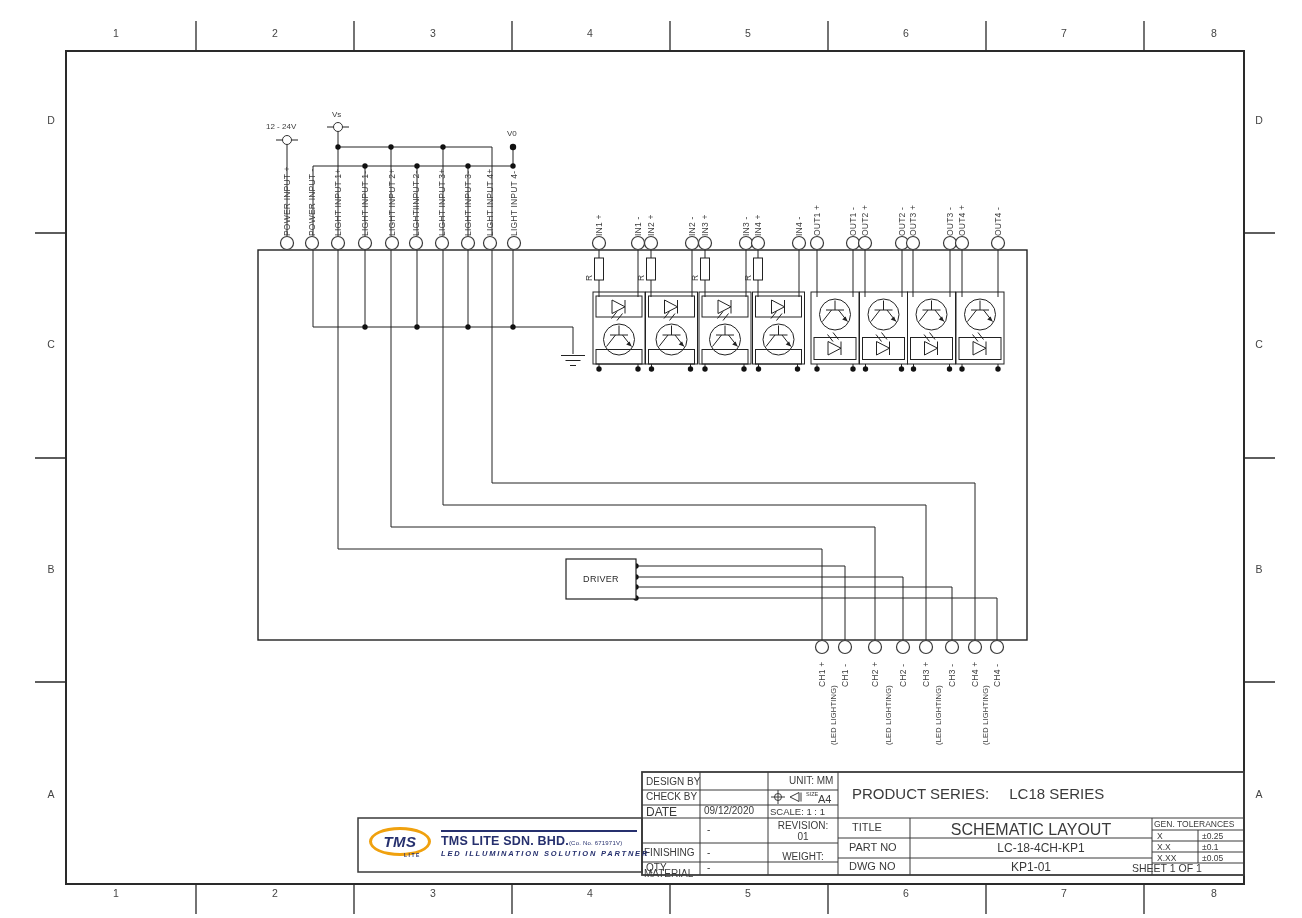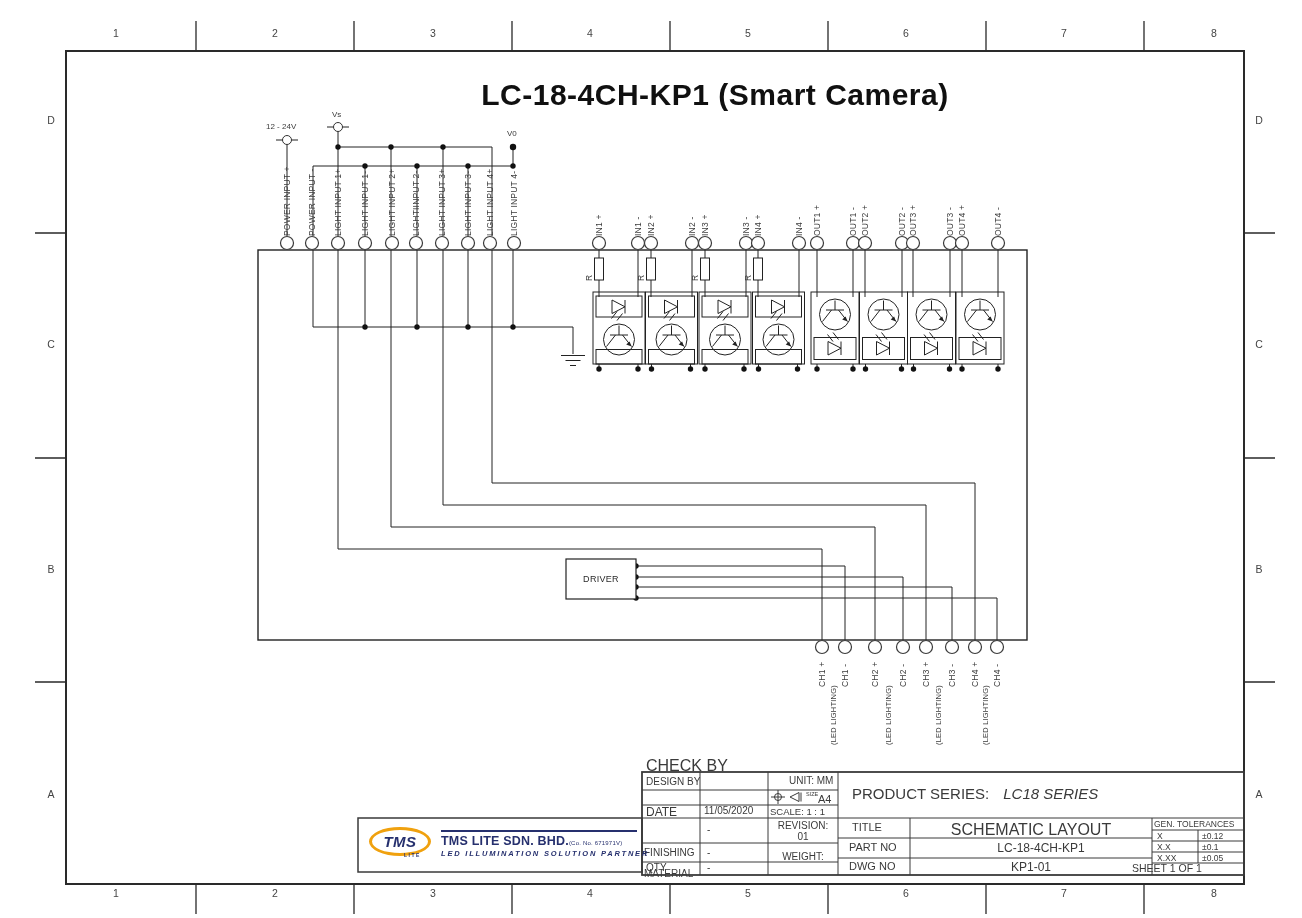--- a/index.html
+++ b/index.html
@@ -22,21 +22,21 @@
              display:flex;align-items:center;justify-content:center;}
   .logo-mark span{font-size:15px;font-weight:bold;font-style:italic;color:#26306e;letter-spacing:.5px;}
   .logo-lite{position:absolute;left:404px;top:852px;font-size:5px;font-weight:bold;
              letter-spacing:1.5px;color:#26306e;}
   .logo-right{position:absolute;left:441px;top:830px;width:196px;border-top:2px solid #26306e;padding-top:2px;}
   .logo-co{font-size:12.5px;font-weight:bold;color:#26306e;white-space:nowrap;letter-spacing:.2px;}
   .logo-co .suffix{font-size:6px;font-weight:normal;}
   .logo-tag{font-size:7.5px;font-weight:bold;font-style:italic;letter-spacing:1.8px;
             color:#26306e;white-space:nowrap;margin-top:1px;}
   .ps-row{position:absolute;left:852px;top:785px;font-size:15px;color:#3a3a3a;white-space:nowrap;}
-  .ps-row .v{margin-left:14px;font-style:italic;}
+  .ps-row .v{margin-left:20px;}
 </style>
 </head>
 <body>
 
 <div id="sheet">
 
 <svg width="1302" height="918" viewBox="0 0 1302 918">
 
   <g stroke="#2a2a2a" fill="none">
     <rect x="66" y="51" width="1178" height="833" stroke-width="2"></rect>
@@ -195,21 +195,20 @@
     <rect x="358" y="818" width="284" height="54" stroke-width="1.5"></rect>
   </g>
 
   <g stroke="#3a3a3a" stroke-width="1" fill="none">
     <circle cx="778" cy="797" r="3.5"></circle>
     <path d="M771 797 H785 M778 790 V804"></path>
     <path d="M790 797 L799 792.5 V801.5 Z M801 792.5 V801.5"></path>
   </g>
 </svg>
 
-<div class="dtitle">LC-18-4CH-KP1 (Smart Camera)</div>
 
 <div class="bl" style="left:105px;top:27px">1</div>
 <div class="bl" style="left:264px;top:27px">2</div>
 <div class="bl" style="left:422px;top:27px">3</div>
 <div class="bl" style="left:579px;top:27px">4</div>
 <div class="bl" style="left:737px;top:27px">5</div>
 <div class="bl" style="left:895px;top:27px">6</div>
 <div class="bl" style="left:1053px;top:27px">7</div>
 <div class="bl" style="left:1203px;top:27px">8</div>
 <div class="bl" style="left:105px;top:887px">1</div>
@@ -274,23 +273,23 @@
 <div class="vl" style="left:921px;top:687px">CH3 +</div>
 <div class="vl" style="left:947px;top:687px">CH3 -</div>
 <div class="vl" style="left:970px;top:687px">CH4 +</div>
 <div class="vl" style="left:992px;top:687px">CH4 -</div>
 <div class="vl small" style="left:829px;top:745px">(LED LIGHTING)</div>
 <div class="vl small" style="left:884px;top:745px">(LED LIGHTING)</div>
 <div class="vl small" style="left:934px;top:745px">(LED LIGHTING)</div>
 <div class="vl small" style="left:981px;top:745px">(LED LIGHTING)</div>
 
 <div class="tb" style="left:646px;top:776px;font-size:10px">DESIGN BY</div>
-<div class="tb" style="left:646px;top:757px;font-size:16px">CHECK BY</div>
+<div class="tb" style="left:646px;top:791px;font-size:10px">CHECK BY</div>
 <div class="tb" style="left:646px;top:805px;font-size:12px">DATE</div>
-<div class="tb" style="left:704px;top:805px;font-size:10px">11/05/2020</div>
+<div class="tb" style="left:704px;top:805px;font-size:10px">09/12/2020</div>
 <div class="tb" style="left:644px;top:868px;font-size:10px">MATERIAL</div>
 <div class="tb" style="left:707px;top:824px;font-size:10px">-</div>
 <div class="tb" style="left:644px;top:847px;font-size:10px">FINISHING</div>
 <div class="tb" style="left:707px;top:847px;font-size:10px">-</div>
 <div class="tb" style="left:646px;top:862px;font-size:10px">QTY</div>
 <div class="tb" style="left:707px;top:862px;font-size:10px">-</div>
 
 <div class="tb" style="left:789px;top:775px;font-size:10px">UNIT:  MM</div>
 <div class="tb" style="left:806px;top:791px;font-size:5.5px">SIZE</div>
 <div class="tb" style="left:818px;top:793px;font-size:11px">A4</div>
@@ -305,21 +304,21 @@
 
 <div class="tb" style="left:852px;top:821px;font-size:11px">TITLE</div>
 <div class="tb cell-c" style="left:910px;top:821px;width:242px;font-size:16px">SCHEMATIC  LAYOUT</div>
 <div class="tb" style="left:849px;top:841px;font-size:11px">PART NO</div>
 <div class="tb cell-c" style="left:910px;top:841px;width:262px;font-size:12px">LC-18-4CH-KP1</div>
 <div class="tb" style="left:849px;top:860px;font-size:11px">DWG NO</div>
 <div class="tb cell-c" style="left:910px;top:860px;width:242px;font-size:12px">KP1-01</div>
 
 <div class="tb" style="left:1154px;top:819px;font-size:8.5px">GEN. TOLERANCES</div>
 <div class="tb" style="left:1157px;top:831px;font-size:8.5px">X</div>
-<div class="tb" style="left:1202px;top:831px;font-size:8.5px">±0.12</div>
+<div class="tb" style="left:1202px;top:831px;font-size:8.5px">±0.25</div>
 <div class="tb" style="left:1157px;top:842px;font-size:8.5px">X.X</div>
 <div class="tb" style="left:1202px;top:842px;font-size:8.5px">±0.1</div>
 <div class="tb" style="left:1157px;top:853px;font-size:8.5px">X.XX</div>
 <div class="tb" style="left:1202px;top:853px;font-size:8.5px">±0.05</div>
 <div class="tb" style="left:1132px;top:862px;font-size:10.5px">SHEET 1 OF 1</div>
 
 <div class="logo-mark">
   <span>TMS</span>
 </div>
 <div class="logo-lite">LITE</div>

